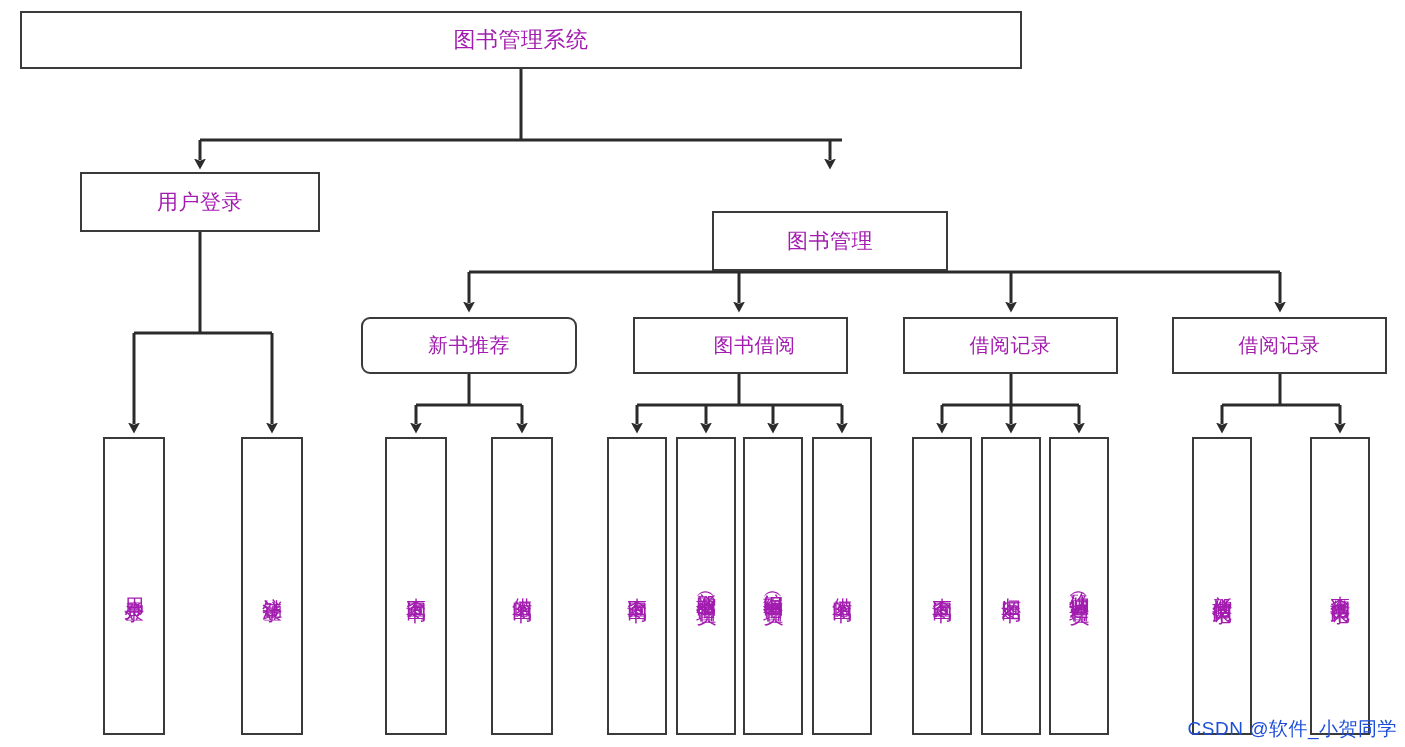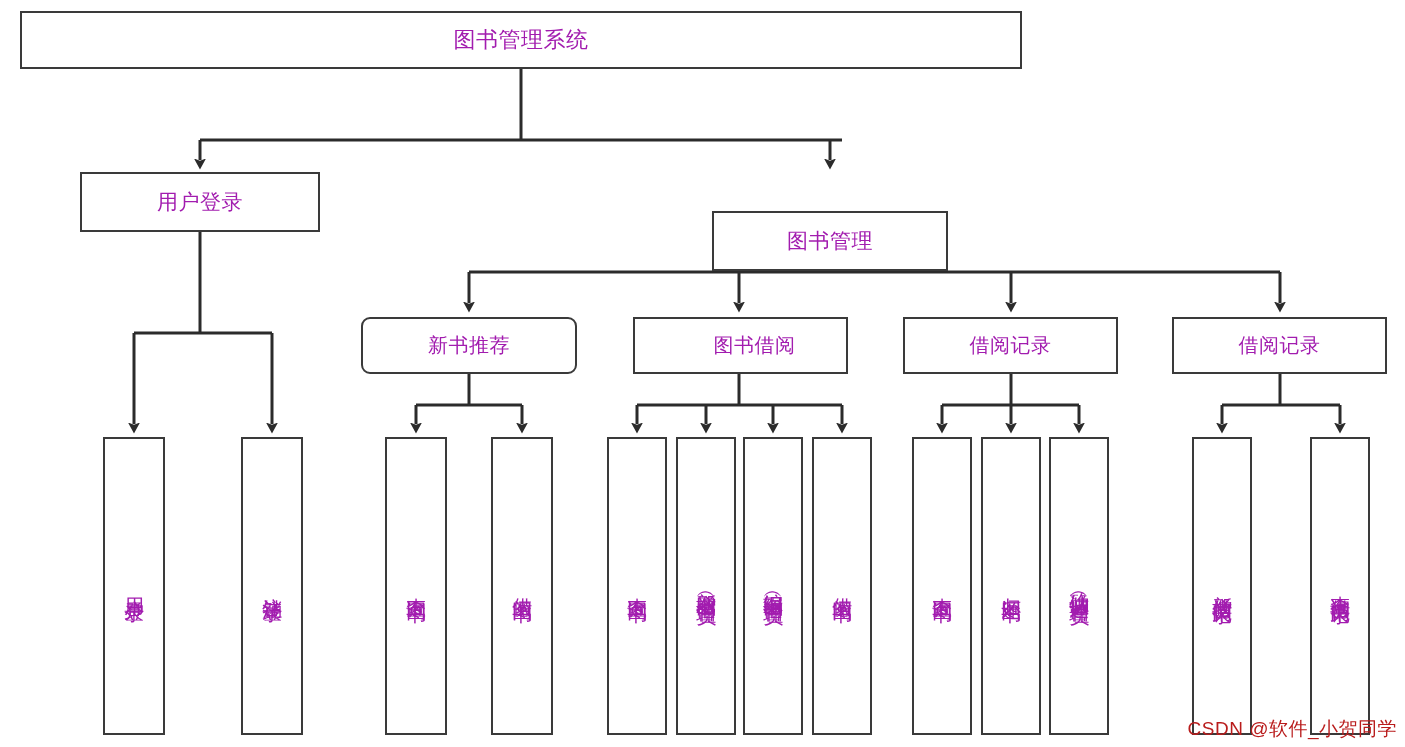--- a/index.html
+++ b/index.html
@@ -54,21 +54,21 @@
     font-size: 20px;
     line-height: 1.28;
     letter-spacing: 2px;
     max-height: 280px;
   }
   #watermark {
     position: absolute;
     right: 8px;
     bottom: 5px;
     font-size: 19px;
-    color: #b91c1c;
+    color: #1d4ed8;
     z-index: 9;
     white-space: nowrap;
     letter-spacing: 0.5px;
   }
 </style>
 </head>
 <body>
 
 <div id="canvas">
 

